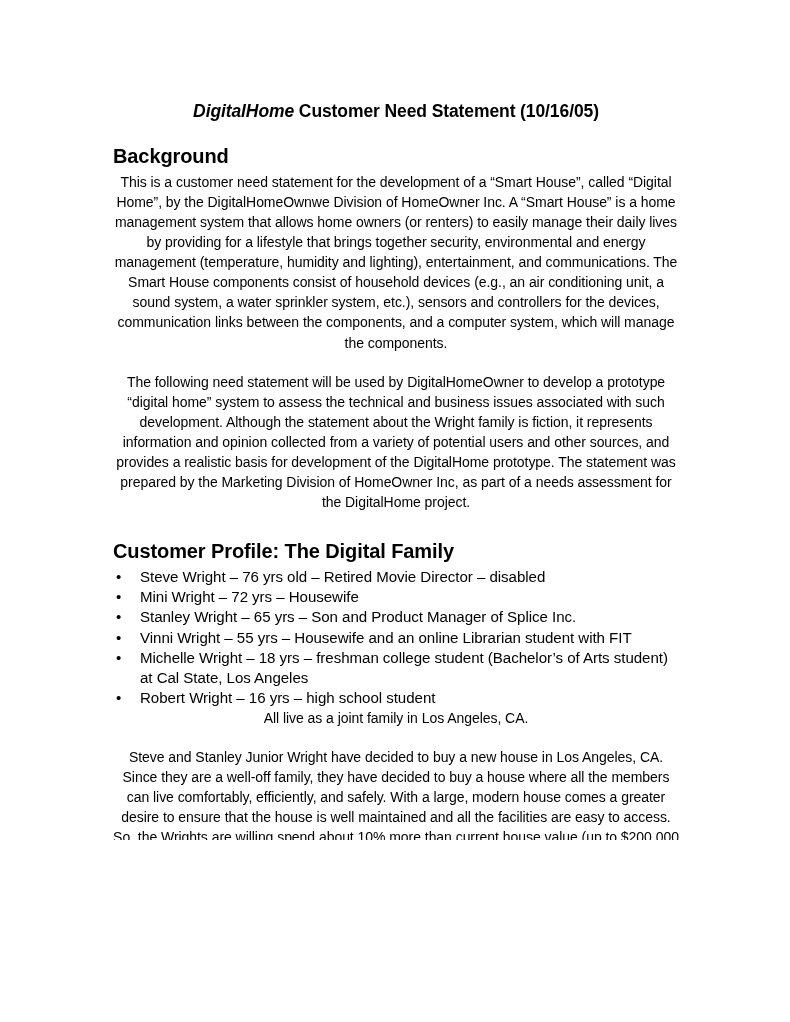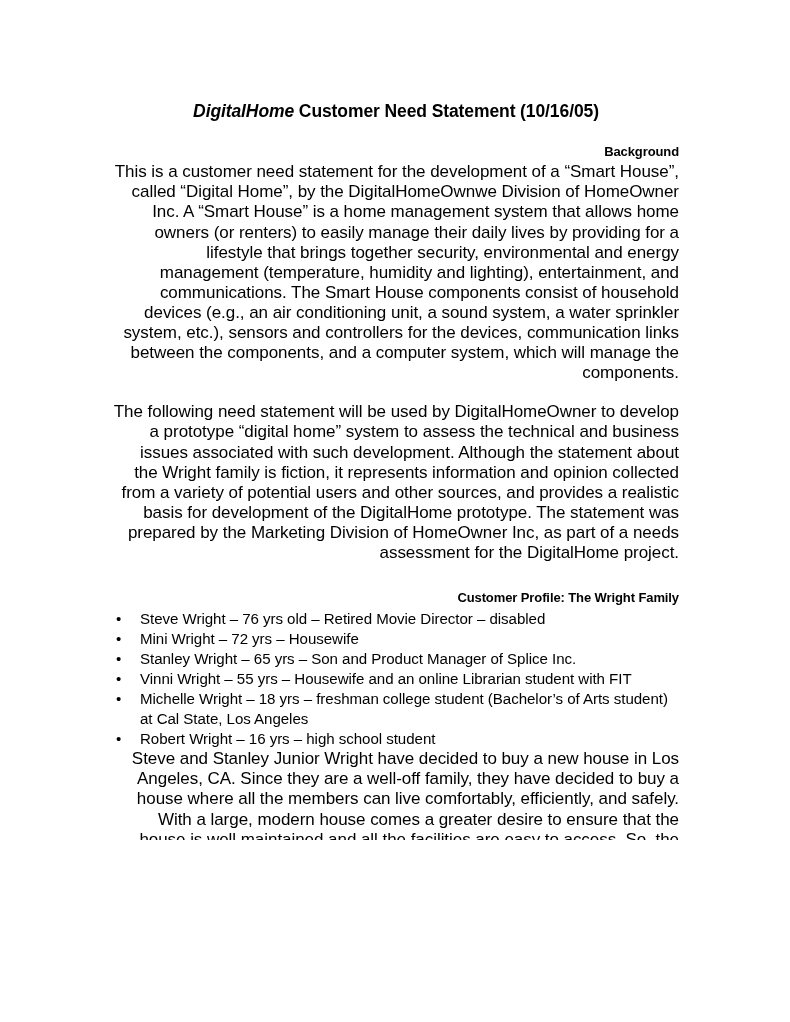--- a/index.html
+++ b/index.html
@@ -34,35 +34,34 @@
     text-align: center;
     line-height: 1.3;
     margin: 0 0 20px 0;
     letter-spacing: -0.1px;
   }
   .doc-title .brand {
     font-style: italic;
     font-weight: bold;
   }
   h2.section-heading {
-    font-size: 13px;
+    font-size: 20px;
     font-weight: bold;
     margin: 0 0 2px 0;
     line-height: 1.35;
     letter-spacing: -0.1px;
-    text-align: right;
   }
   h2.section-heading.spaced-top {
     margin-top: 26px;
   }
   p.body-text {
-    font-size: 17px;
+    font-size: 14px;
     line-height: 20.1px;
     margin: 0 0 19px 0;
-    text-align: right;
+    text-align: center;
     letter-spacing: -0.05px;
   }
   p.body-text:last-child {
     margin-bottom: 0;
   }
   ul.profile-list {
     list-style: none;
     margin: 1px 0 0 0;
     padding: 0;
   }
@@ -119,29 +118,30 @@
 <div class="page">
 
   <div class="content">
 
     <h1 class="doc-title"><span class="brand">DigitalHome</span><span> Customer Need Statement (10/16/05)</span></h1>
 
     <h2 class="section-heading">Background</h2>
     <p class="body-text">This is a customer need statement for the development of a “Smart House”, called “Digital Home”, by the DigitalHomeOwnwe Division of HomeOwner Inc. A “Smart House” is a home management system that allows home owners (or renters) to easily manage their daily lives by providing for a lifestyle that brings together security, environmental and energy management (temperature, humidity and lighting), entertainment, and communications. The Smart House components consist of household devices (e.g., an air conditioning unit, a sound system, a water sprinkler system, etc.), sensors and controllers for the devices, communication links between the components, and a computer system, which will manage the components.</p>
     <p class="body-text">The following need statement will be used by DigitalHomeOwner to develop a prototype “digital home” system to assess the technical and business issues associated with such development. Although the statement about the Wright family is fiction, it represents information and opinion collected from a variety of potential users and other sources, and provides a realistic basis for development of the DigitalHome prototype. The statement was prepared by the Marketing Division of HomeOwner Inc, as part of a needs assessment for the DigitalHome project.</p>
 
-    <h2 class="section-heading spaced-top">Customer Profile: The Wright Family</h2>
+    <h2 class="section-heading spaced-top">Customer Profile: The Digital Family</h2>
     <ul class="profile-list">
       <li><span class="bullet-marker">•</span><span>Steve Wright – 76 yrs old – Retired Movie Director – disabled</span></li>
       <li><span class="bullet-marker">•</span><span>Mini Wright – 72 yrs – Housewife</span></li>
       <li><span class="bullet-marker">•</span><span>Stanley Wright – 65 yrs – Son and Product Manager of Splice Inc.</span></li>
       <li><span class="bullet-marker">•</span><span>Vinni Wright – 55 yrs – Housewife and an online Librarian student with FIT</span></li>
       <li><span class="bullet-marker">•</span><span>Michelle Wright – 18 yrs – freshman college student (Bachelor’s of Arts student) at Cal State, Los Angeles</span></li>
       <li><span class="bullet-marker">•</span><span>Robert Wright – 16 yrs – high school student</span></li>
     </ul>
+    <p class="body-text after-list">All live as a joint family in Los Angeles, CA.</p>
 
     <p class="body-text">Steve and Stanley Junior Wright have decided to buy a new house in Los Angeles, CA. Since they are a well-off family, they have decided to buy a house where all the members can live comfortably, efficiently, and safely. With a large, modern house comes a greater desire to ensure that the house is well maintained and all the facilities are easy to access. So, the Wrights are willing spend about 10% more than current house value (up to $200,000 additional), to add some automated facilities to the house. They want a house that is easy to</p>
 
   </div>
 
   <div class="footer">
     <span class="f-left">The Case Study Project</span>
     <span class="f-center">1</span>
     <span class="f-right">Developed with support from NSF</span>
   </div>

